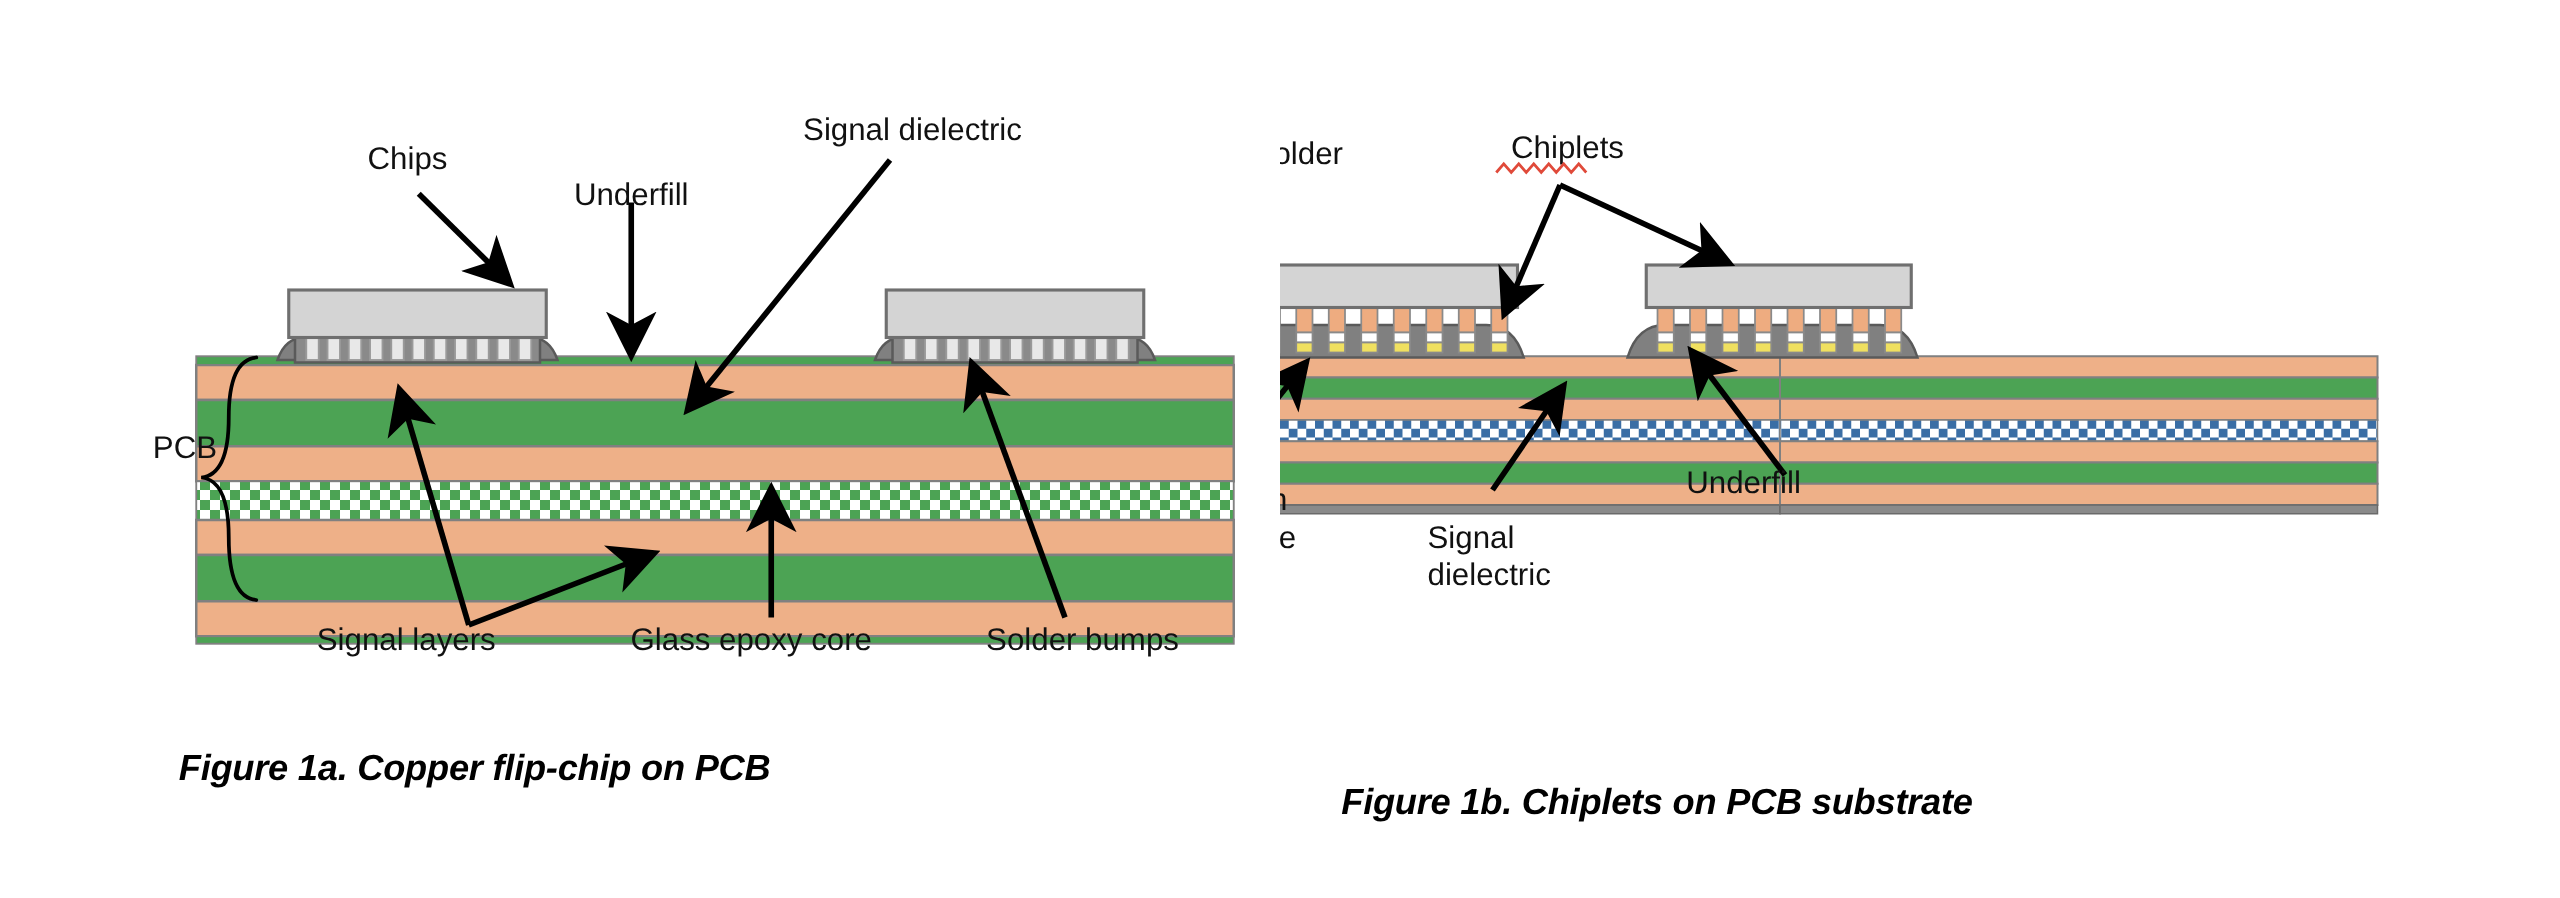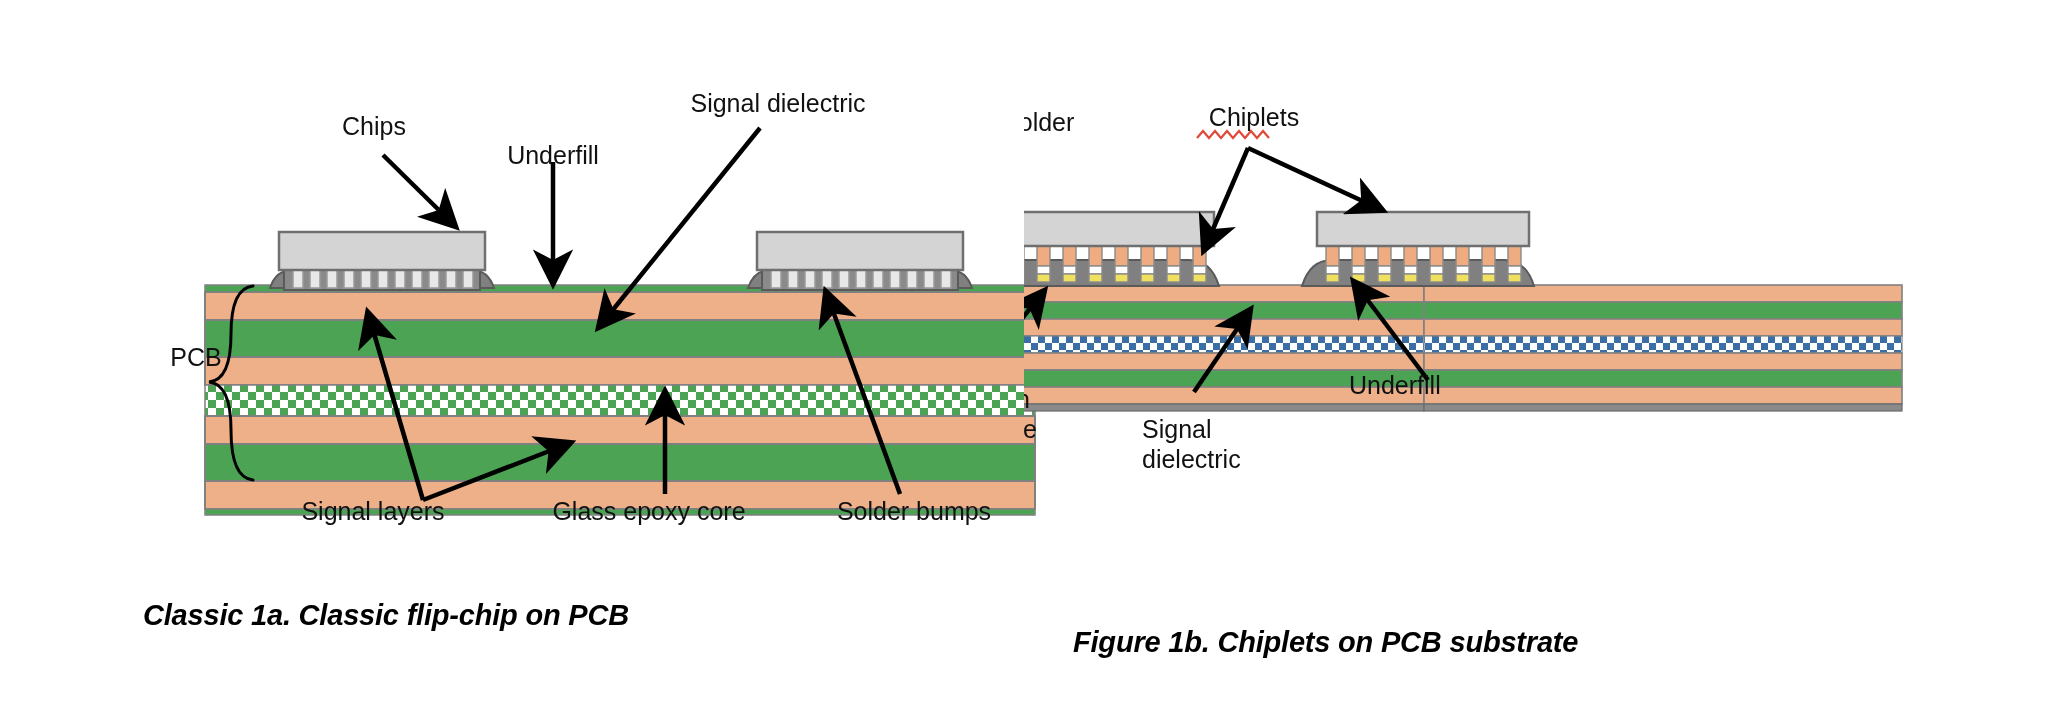--- a/index.html
+++ b/index.html
@@ -1,20 +1,20 @@
 <!DOCTYPE html>
 <html><head>
 <meta charset="utf-8">
 <style>
   html,body{margin:0;padding:0;background:#ffffff;}
   body{width:2048px;height:718px;position:relative;overflow:hidden;
        font-family:"Liberation Sans","DejaVu Sans",sans-serif;color:#000;}
 
   .fig{position:absolute;top:0;}
-  #figure-1a{left:0;width:1024px;height:718px;padding-left:48px;}
+  #figure-1a{left:0;width:1024px;height:718px;}
   #figure-1b{left:1024px;width:1024px;height:718px;}
 
   svg{display:block;}
 
   .lbl{font-family:"Liberation Sans","DejaVu Sans",sans-serif;
        font-size:25px;fill:#111;}
   .caption{position:absolute;font-family:"Liberation Sans","DejaVu Sans",sans-serif;
        font-weight:bold;font-style:italic;font-size:29px;color:#000;
        letter-spacing:-0.2px;white-space:nowrap;}
   #caption-1a{left:143px;top:599px;}
@@ -101,21 +101,21 @@
   <text class="lbl" x="326" y="135" text-anchor="middle">Chips</text>
   <text class="lbl" x="505" y="164" text-anchor="middle">Underfill</text>
   <text class="lbl" x="730" y="112" text-anchor="middle">Signal dielectric</text>
   <text class="lbl" x="148" y="366" text-anchor="middle">PCB</text>
   <text class="lbl" x="325" y="520" text-anchor="middle">Signal layers</text>
   <text class="lbl" x="601" y="520" text-anchor="middle">Glass epoxy core</text>
   <text class="lbl" x="866" y="520" text-anchor="middle">Solder bumps</text>
 </svg>
 </div>
 
-<div class="caption" id="caption-1a">Classic 1a. Classic flip-chip on PCB</div>
+<div class="caption" id="caption-1a">Figure 1a. Copper flip-chip on PCB</div>
 
 <div class="fig" id="figure-1b">
 <svg width="1024" height="600" viewBox="0 0 1024 600">
   <defs>
     <pattern id="checkBlue" width="14" height="14" patternUnits="userSpaceOnUse">
       <rect width="14" height="14" fill="#ffffff"></rect>
       <rect width="7" height="7" fill="#3a6ea5"></rect>
       <rect x="7" y="7" width="7" height="7" fill="#3a6ea5"></rect>
     </pattern>
     <marker id="ah2" markerWidth="9" markerHeight="9" refX="7.5" refY="4.5" orient="auto">

